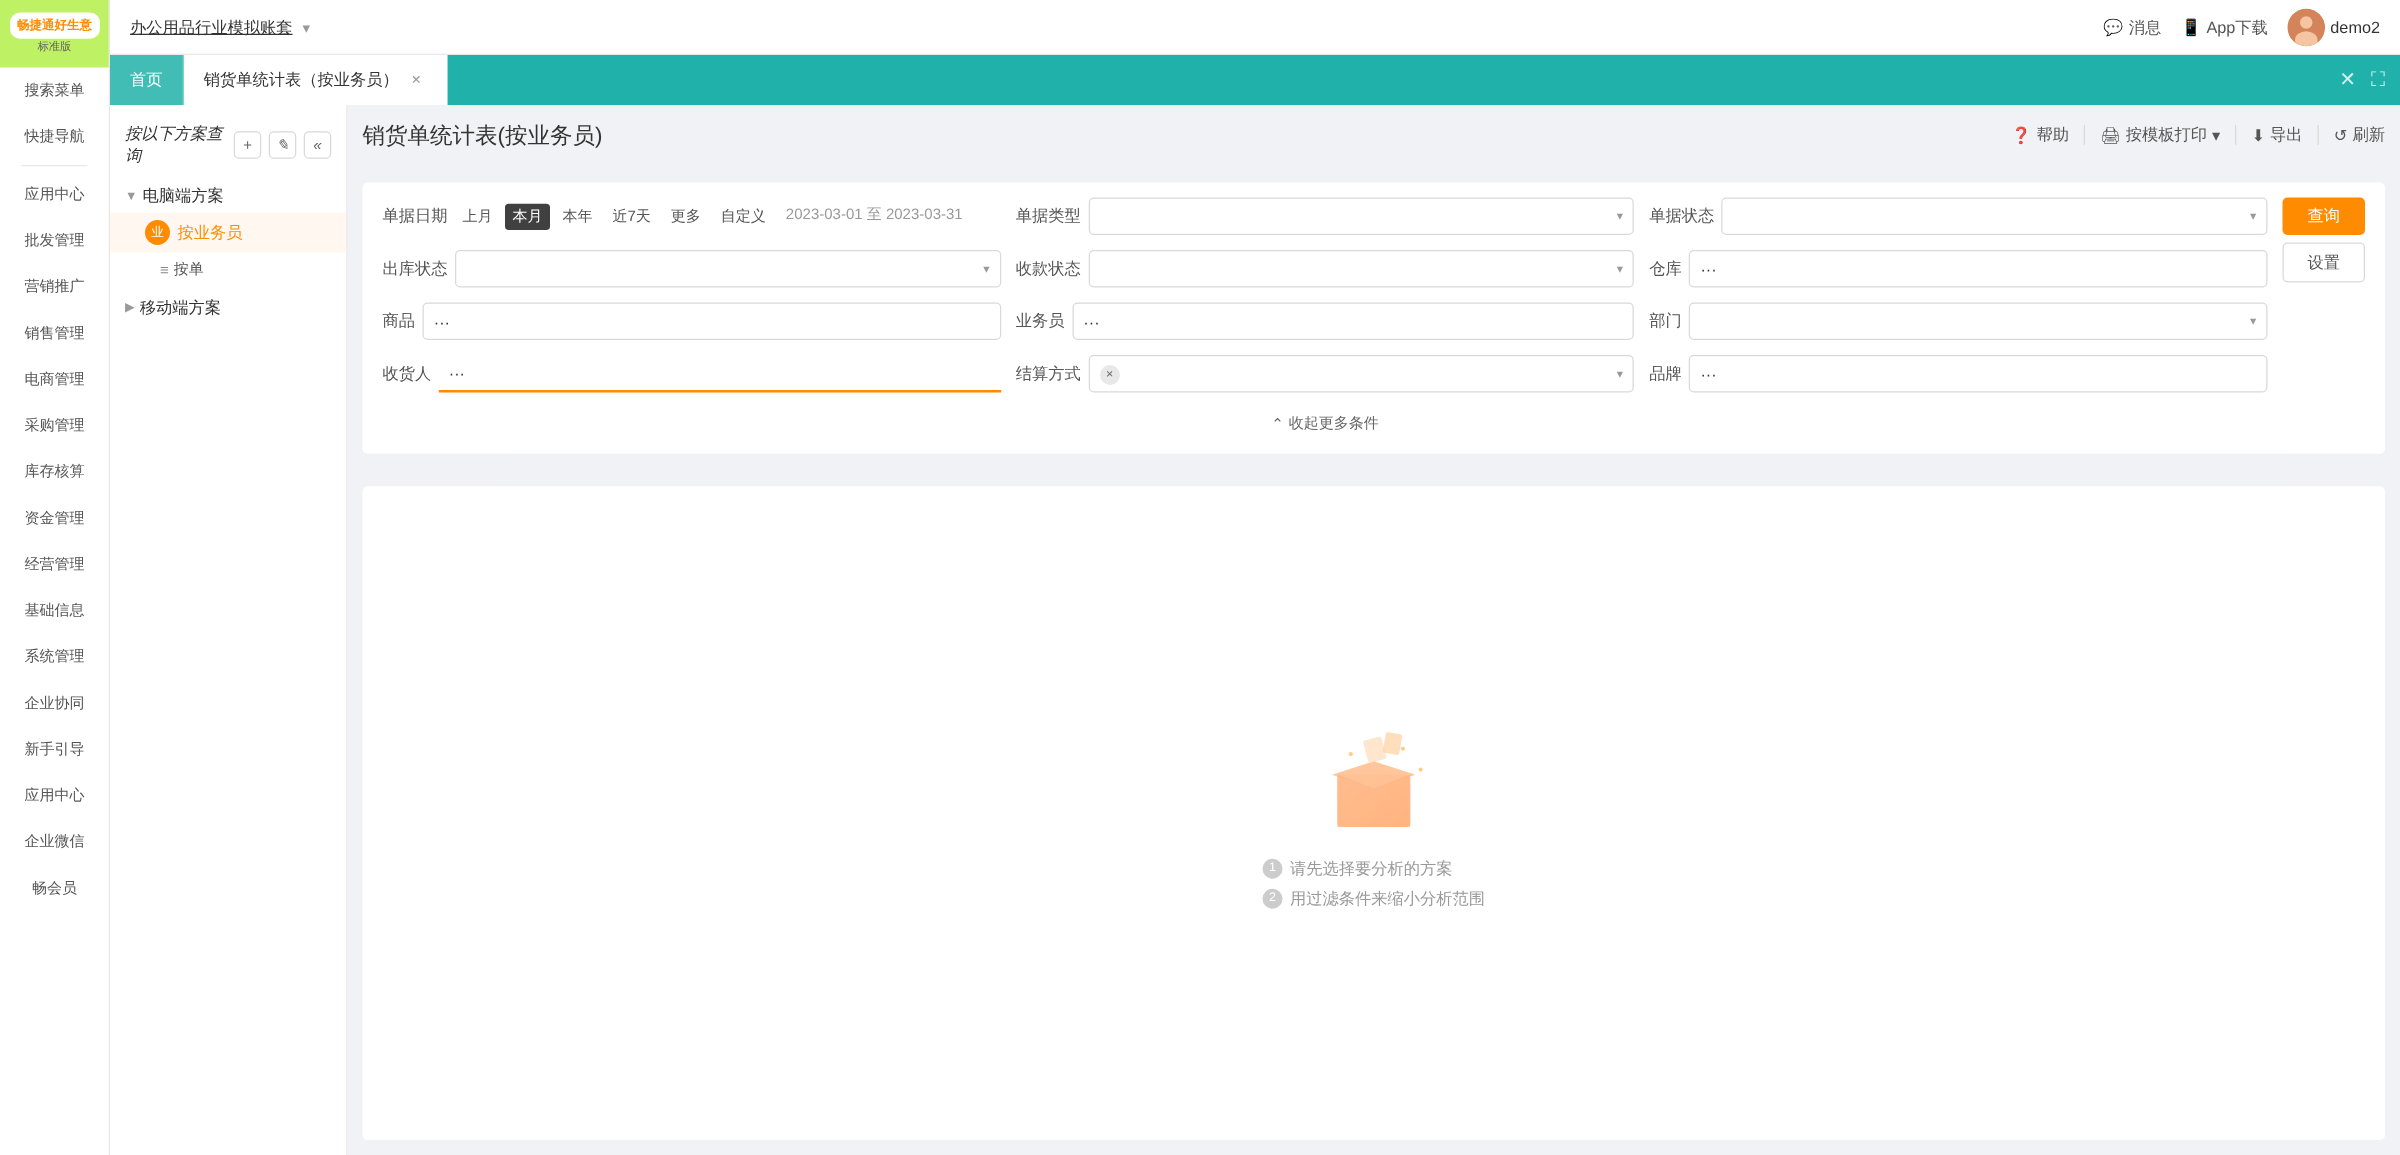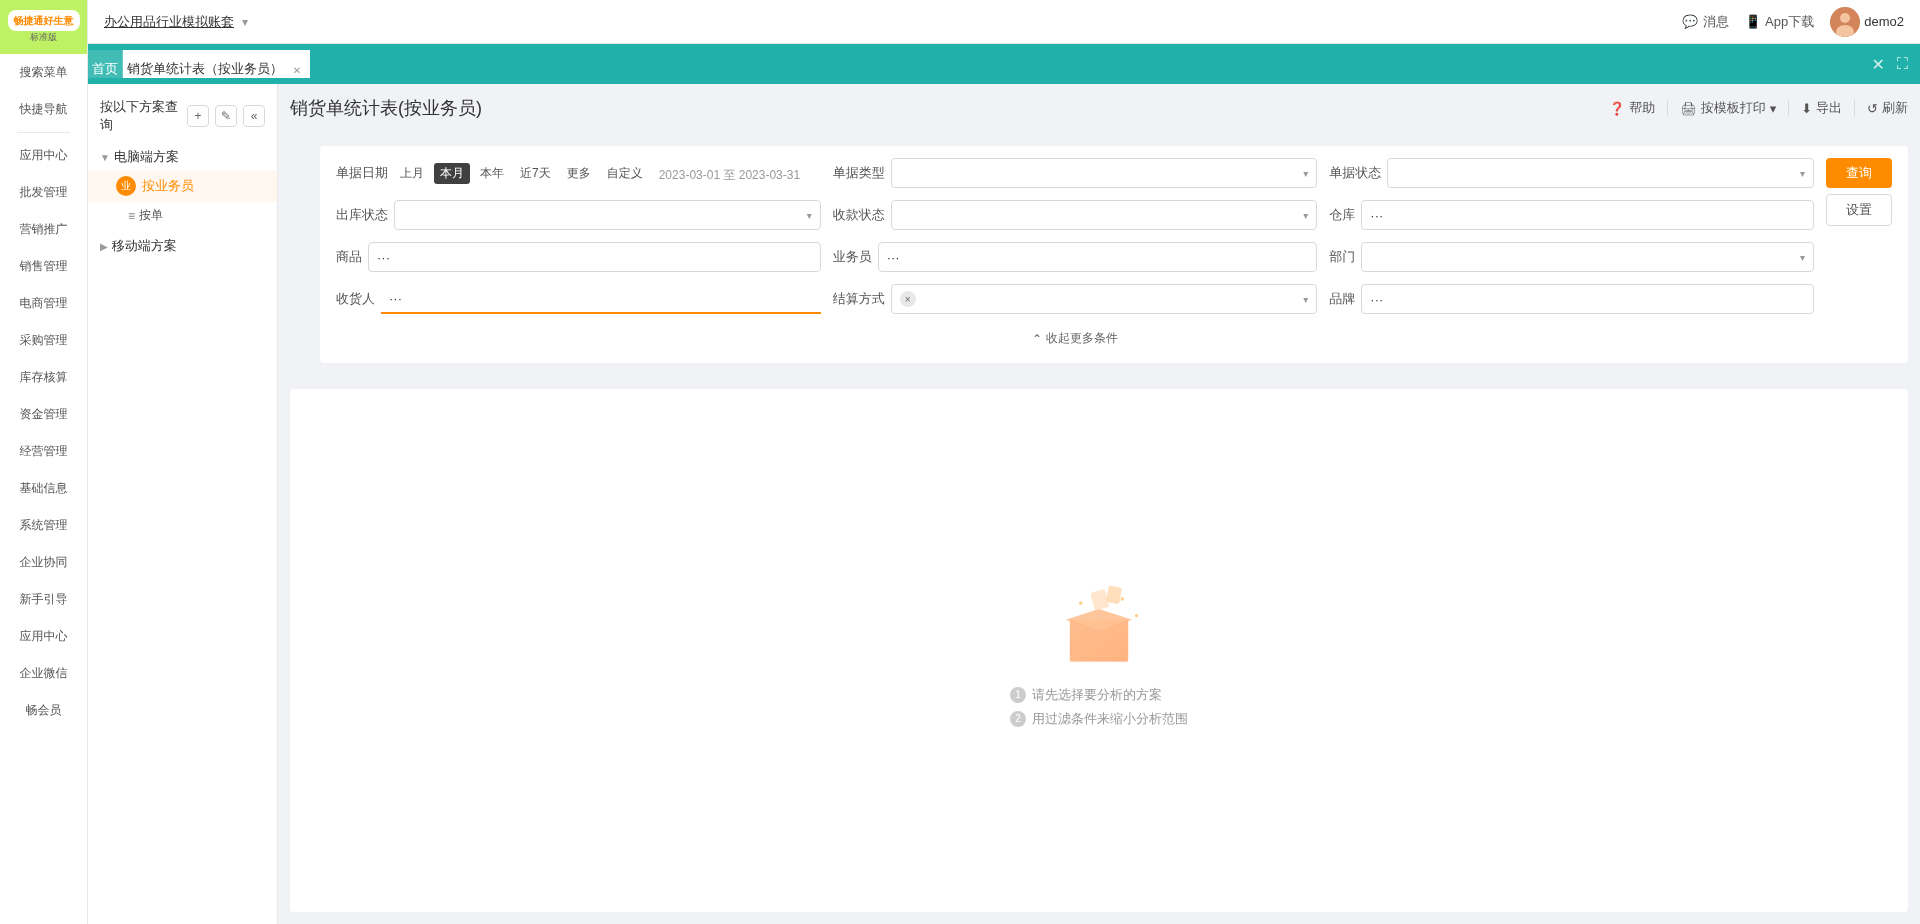--- a/index.html
+++ b/index.html
@@ -22,33 +22,33 @@
     .header-left { display: flex; align-items: center; gap: 8px; }
     .header-title { font-size: 13px; color: #333; text-decoration: underline; }
     .header-dropdown-icon { font-size: 12px; color: #999; cursor: pointer; }
     .header-right { display: flex; align-items: center; gap: 16px; }
     .header-icon-item { display: flex; align-items: center; gap: 4px; font-size: 13px; color: #555; cursor: pointer; }
     .header-avatar { width: 30px; height: 30px; border-radius: 50%; background: #d4a373; display: flex; align-items: center; justify-content: center; color: #fff; font-size: 12px; overflow: hidden; }
     .header-username { font-size: 13px; color: #333; cursor: pointer; }
 
     
     .tab-bar { height: 40px; background: #20b2aa; display: flex; align-items: center; padding: 0 0; flex-shrink: 0; }
-    .tab-item { height: 28px; padding: 0 4px; display: flex; align-items: flex-end; gap: 6px; cursor: pointer; font-size: 13px; color: rgba(255,255,255,0.8); border-right: 1px solid rgba(255,255,255,0.2); }
+    .tab-item { height: 40px; padding: 0 16px; display: flex; align-items: center; gap: 6px; cursor: pointer; font-size: 13px; color: rgba(255,255,255,0.8); border-right: 1px solid rgba(255,255,255,0.2); }
     .tab-item.home { background: rgba(255,255,255,0.15); color: #fff; }
     .tab-item.active { background: #fff; color: #333; }
     .tab-close { width: 16px; height: 16px; border-radius: 50%; display: flex; align-items: center; justify-content: center; font-size: 10px; color: #999; cursor: pointer; }
     .tab-bar-right { margin-left: auto; display: flex; align-items: center; gap: 4px; padding-right: 8px; }
     .tab-bar-btn { color: rgba(255,255,255,0.8); cursor: pointer; font-size: 16px; padding: 4px; }
 
     
     .content { flex: 1; display: flex; overflow: hidden; background: #f0f2f5; }
 
     
     .left-panel { width: 190px; background: #fff; border-right: 1px solid #e8e8e8; flex-shrink: 0; padding: 8px 0; overflow-y: auto; }
-    .left-panel-header { display: flex; align-items: center; justify-content: flex-end; padding: 6px 12px; }
+    .left-panel-header { display: flex; align-items: center; justify-content: flex-end; padding: 6px 12px; font-style: italic; }
     .left-panel-title { font-size: 13px; color: #333; font-weight: 500; }
     .left-panel-icons { display: flex; gap: 6px; }
     .left-panel-icon { width: 22px; height: 22px; border-radius: 4px; border: 1px solid #d9d9d9; display: flex; align-items: center; justify-content: center; cursor: pointer; font-size: 12px; color: #666; }
     .schema-group { margin-top: 4px; }
     .schema-group-header { display: flex; align-items: center; padding: 4px 12px; cursor: pointer; font-size: 13px; color: #333; }
     .schema-item { display: flex; align-items: center; padding: 6px 12px 6px 28px; cursor: pointer; font-size: 13px; color: #333; }
     .schema-item.active { color: #ff8c00; background: #fff7f0; }
     .schema-item-circle { width: 20px; height: 20px; border-radius: 50%; background: #ff8c00; color: #fff; font-size: 10px; display: flex; align-items: center; justify-content: center; margin-right: 6px; flex-shrink: 0; }
     .schema-sub-item { display: flex; align-items: center; padding: 5px 12px 5px 40px; cursor: pointer; font-size: 12px; color: #555; }
     .schema-sub-icon { font-size: 12px; color: #888; margin-right: 4px; }
@@ -59,28 +59,28 @@
     .right-content { flex: 1; display: flex; flex-direction: column; overflow: hidden; padding: 12px; gap: 26px; }
 
     
     .page-header { display: flex; align-items: center; justify-content: space-between; }
     .page-title { font-size: 18px; color: #333; font-weight: 500; }
     .page-actions { display: flex; align-items: center; gap: 12px; }
     .action-btn { display: flex; align-items: center; gap: 4px; font-size: 13px; color: #555; cursor: pointer; }
     .action-divider { width: 1px; height: 16px; background: #d9d9d9; }
 
     
-    .filter-area { background: #fff; border-radius: 4px; padding: 12px 16px; display: flex; flex-direction: column; gap: 12px; margin-left: 30px; }
+    .filter-area { background: #fff; border-radius: 4px; padding: 12px 16px; display: flex; flex-direction: column; gap: 12px; }
     .filter-row { display: flex; align-items: center; gap: 12px; }
     .filter-item { display: flex; align-items: center; gap: 6px; flex: 1; }
     .filter-label { font-size: 13px; color: #555; white-space: nowrap; min-width: fit-content; }
     .filter-input { flex: 1; height: 30px; border: 1px solid #d9d9d9; border-radius: 4px; padding: 0 8px; font-size: 13px; color: #333; background: #fff; cursor: pointer; display: flex; align-items: center; justify-content: space-between; }
     .filter-input.active { border-bottom: 2px solid #ff8c00; border-radius: 0; border-top: none; border-left: none; border-right: none; }
     .filter-select { flex: 1; height: 30px; border: 1px solid #d9d9d9; border-radius: 4px; padding: 0 8px; font-size: 13px; color: #333; background: #fff; cursor: pointer; display: flex; align-items: center; justify-content: space-between; }
-    .date-filter { display: flex; align-items: flex-end; gap: 6px; flex: 1; }
+    .date-filter { display: flex; align-items: flex-start; gap: 6px; flex: 1; }
     .date-tabs { display: flex; gap: 4px; }
     .date-tab { font-size: 12px; color: #555; padding: 2px 6px; cursor: pointer; border-radius: 3px; }
     .date-tab.active { background: #404040; color: #fff; border-radius: 3px; }
     .date-range { font-size: 12px; color: #999; margin-left: 4px; }
     .dropdown-arrow { font-size: 10px; color: #999; }
     .tag-close { display: inline-flex; align-items: center; justify-content: center; width: 16px; height: 16px; border-radius: 50%; background: #e8e8e8; cursor: pointer; font-size: 10px; color: #666; }
 
     .collapse-btn { display: flex; align-items: center; justify-content: center; gap: 4px; font-size: 12px; color: #666; cursor: pointer; padding: 4px 0; }
 
     

